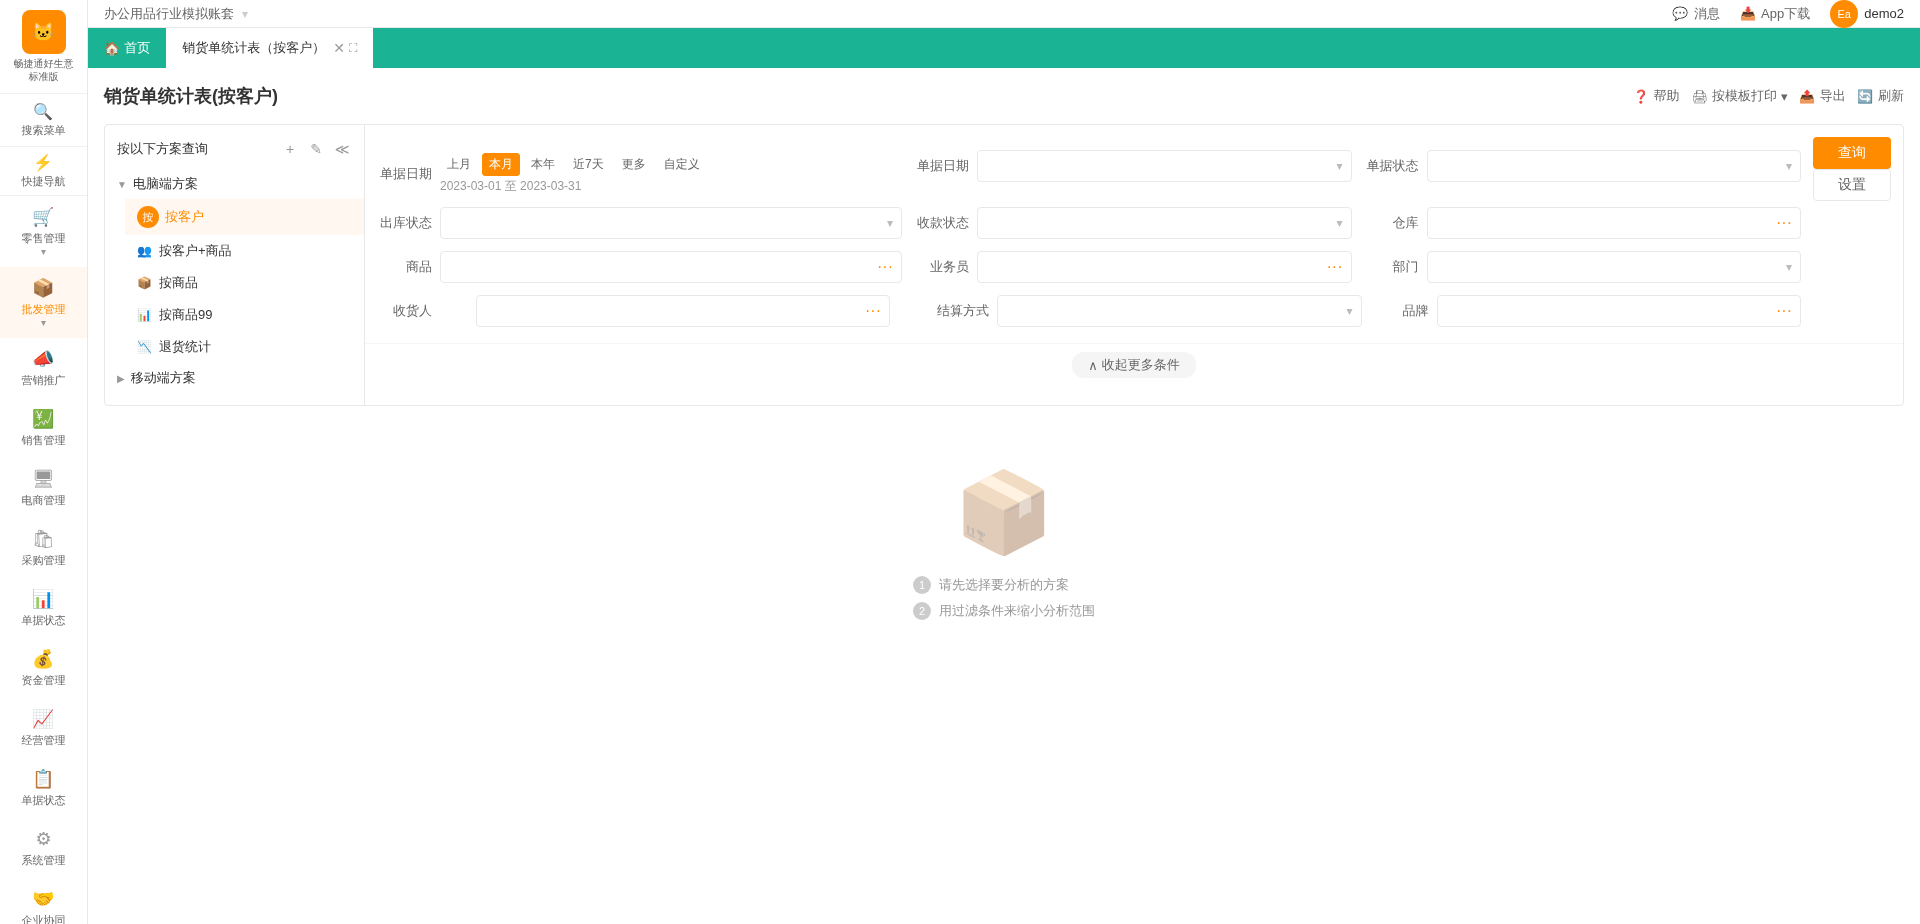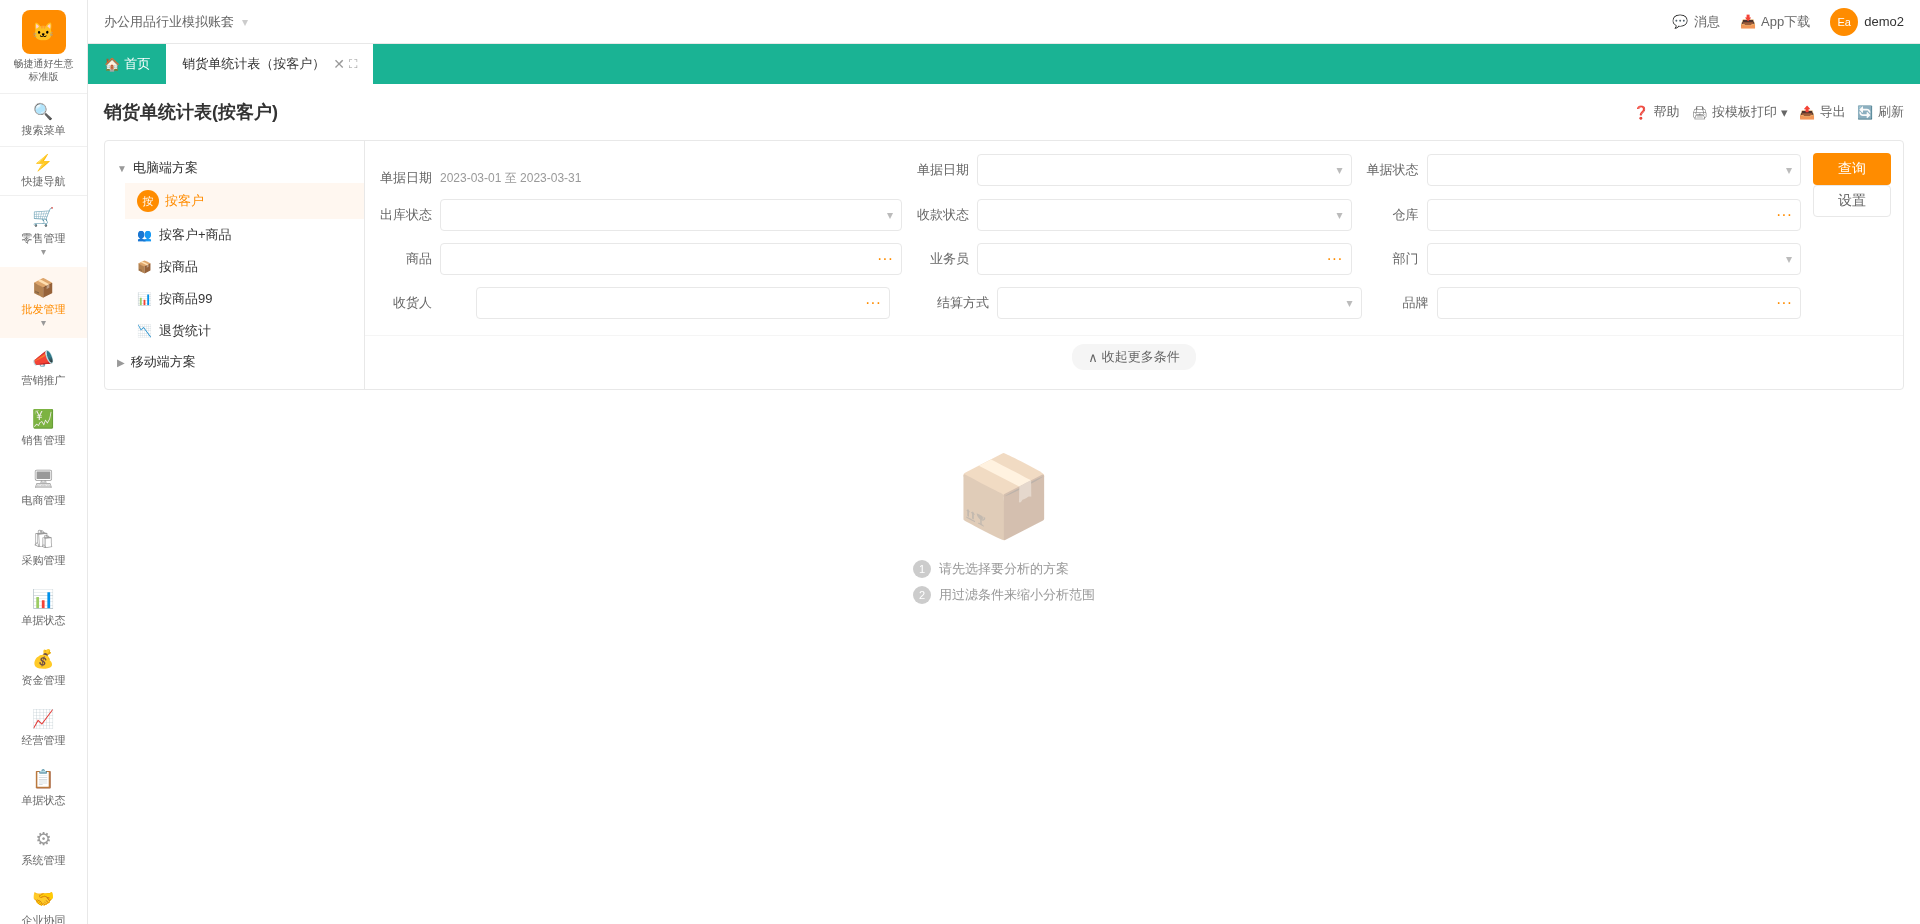--- a/index.html
+++ b/index.html
@@ -20,21 +20,21 @@
     .sidebar-item-icon { font-size: 18px; color: #999; }
     .sidebar-item-icon.active { color: #ff8c00; }
     .sidebar-item-label { font-size: 11px; color: #666; margin-top: 3px; }
     .sidebar-item-label.active { color: #ff8c00; }
     .sidebar-item-arrow { font-size: 10px; color: #999; }
 
     
     .main { flex: 1; display: flex; flex-direction: column; overflow: hidden; }
 
     
-    .top-header { height: 44px; background: #fff; display: flex; align-items: center; justify-content: space-between; padding: 0 16px; border-bottom: 1px solid #e8e8e8; flex-shrink: 0; }
+    .top-header { height: 28px; background: #fff; display: flex; align-items: center; justify-content: space-between; padding: 0 16px; border-bottom: 1px solid #e8e8e8; flex-shrink: 0; }
     .top-header-left { display: flex; align-items: center; gap: 8px; }
     .breadcrumb-text { font-size: 13px; color: #666; }
     .breadcrumb-arrow { font-size: 12px; color: #ccc; }
     .top-header-right { display: flex; align-items: center; gap: 20px; }
     .header-action { display: flex; align-items: center; gap: 5px; cursor: pointer; color: #666; font-size: 13px; }
     .user-avatar { width: 28px; height: 28px; border-radius: 50%; background: #ff8c00; display: flex; align-items: center; justify-content: center; color: white; font-size: 12px; overflow: hidden; }
     .user-name { font-size: 13px; color: #333; cursor: pointer; }
 
     
     .tab-bar { height: 40px; background: #1ab394; display: flex; align-items: center; padding: 0 0; flex-shrink: 0; }
@@ -223,20 +223,34 @@
           <div class="page-action-btn">
             <span>🔄</span>
             <span>刷新</span>
           </div>
         </div>
       </div>
 
       <div class="filter-container">
 
         <div class="filter-sidebar">
+          <div class="filter-sidebar-header">
+            <span>按以下方案查询</span>
+            <div class="filter-sidebar-actions">
+              <div class="filter-sidebar-action">
+                <span>+</span>
+              </div>
+              <div class="filter-sidebar-action">
+                <span>✎</span>
+              </div>
+              <div class="filter-sidebar-action">
+                <span>≪</span>
+              </div>
+            </div>
+          </div>
           <div class="filter-tree">
 
             <div class="tree-group">
               <div class="tree-group-header">
                 <span class="tree-arrow">▼</span>
                 <span>电脑端方案</span>
               </div>
               <div class="tree-children">
                 <div class="tree-item active">
                   <div class="tree-icon-circle">按</div>
@@ -271,20 +285,28 @@
         </div>
 
         <div style="flex:1;display:flex;flex-direction:column;">
           <div style="display:flex;">
             <div style="flex:1;padding:12px 12px 0 12px;">
 
               <div class="filter-row">
                 <div class="filter-field" style="flex:1.2;margin-top:16px;">
                   <span class="filter-label">单据日期</span>
                   <div style="flex:1;display:flex;flex-direction:column;gap:2px;">
+                    <div class="date-quick-btns">
+                      <span class="date-quick-btn">上月</span>
+                      <span class="date-quick-btn active">本月</span>
+                      <span class="date-quick-btn">本年</span>
+                      <span class="date-quick-btn">近7天</span>
+                      <span class="date-quick-btn">更多</span>
+                      <span class="date-quick-btn">自定义</span>
+                    </div>
                     <div class="date-range-text">2023-03-01 至 2023-03-31</div>
                   </div>
                 </div>
                 <div class="filter-field" style="flex:1;">
                   <span class="filter-label">单据日期</span>
                   <div class="filter-input-wrapper">
                     <span style="color:#ccc;"></span>
                     <span class="filter-select-arrow">▾</span>
                   </div>
                 </div>

